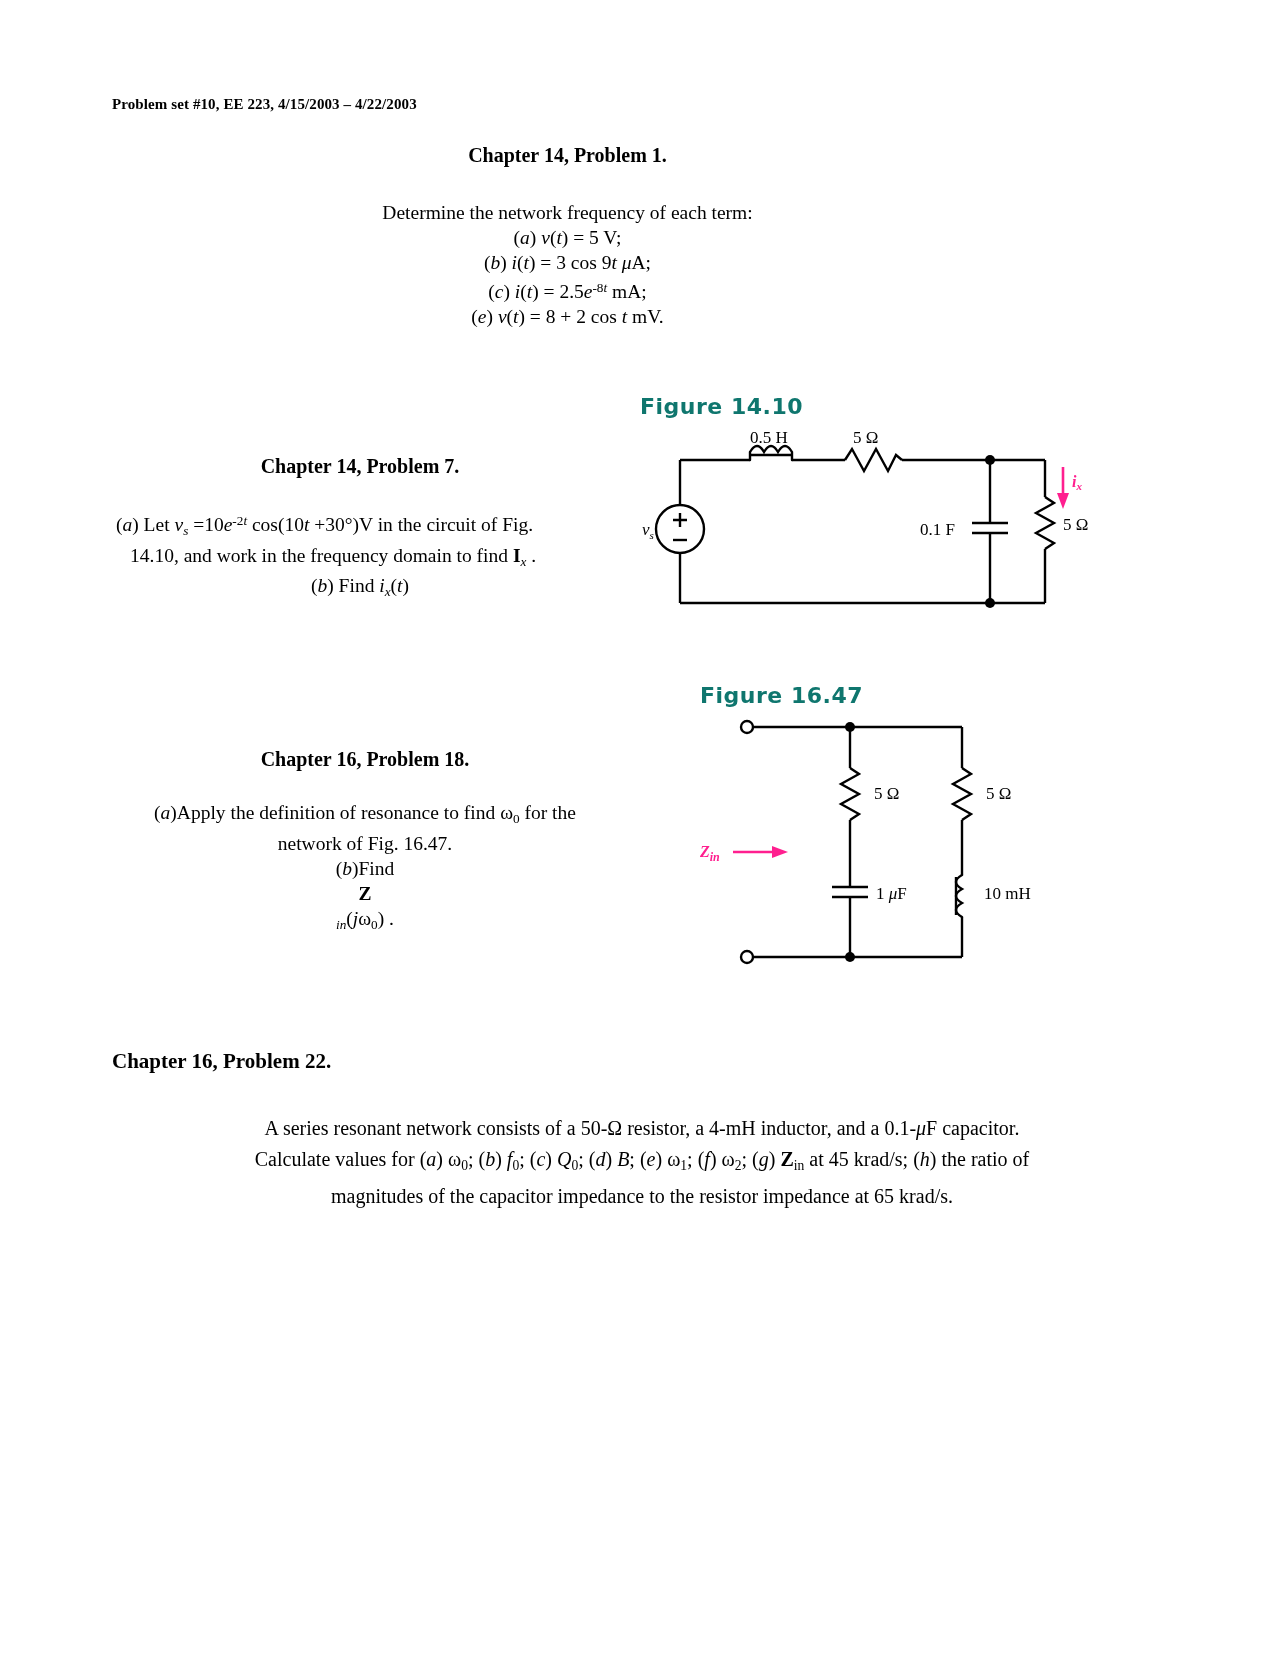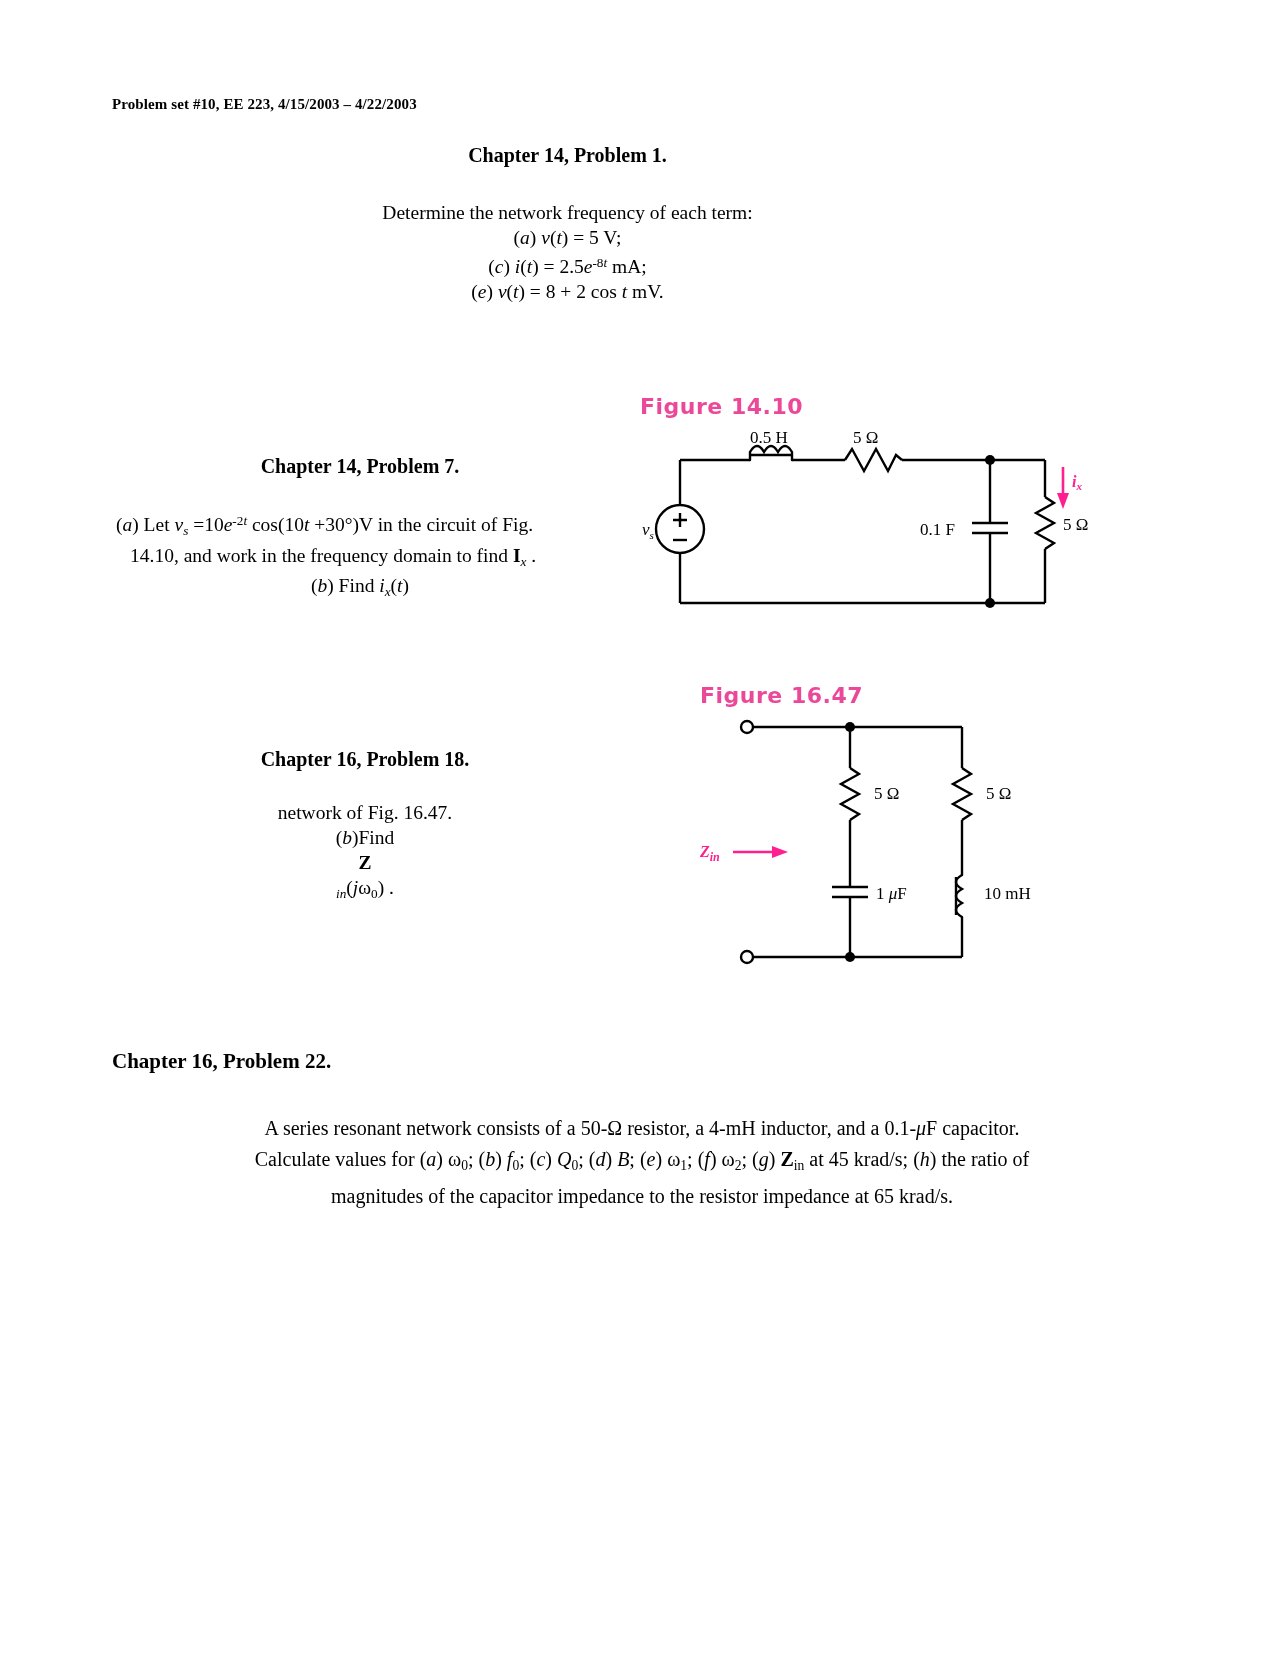--- a/index.html
+++ b/index.html
@@ -80,21 +80,21 @@
   i { font-style: italic; }
   .b { font-weight: bold; }
   sub { font-size: 0.68em; vertical-align: -0.28em; }
   sup { font-size: 0.68em; vertical-align: 0.45em; }
 
   
   .fig-caption {
     font-family: "DejaVu Sans", "Liberation Sans", sans-serif;
     font-weight: bold;
     font-size: 22px;
-    color: #ec4899;
+    color: #0f766e;
     letter-spacing: 0.5px;
     white-space: nowrap;
   }
   #fig1410-caption { left: 640px; top: 394px; }
   #fig1647-caption { left: 700px; top: 683px; }
 
   
   #figure-1410 { left: 620px; top: 425px; }
   #figure-1647 { left: 690px; top: 705px; }
 
@@ -124,20 +124,21 @@
 
 <div class="page">
 
   <div class="abs" id="doc-header">Problem set #10, EE 223, 4/15/2003 – 4/22/2003</div>
 
   <div class="abs problem-title" id="p1-title">Chapter 14, Problem 1.</div>
 
   <div class="abs body-text" id="p1-body">
     <span class="lead">Determine the network frequency of each term:</span>
     <span class="item">(<i>a</i>) <i>v</i>(<i>t</i>) = 5 V;</span>
+    <span class="item">(<i>b</i>) <i>i</i>(<i>t</i>) = 3 cos 9<i>t</i> <i>μ</i>A;</span>
     <span class="item">(<i>c</i>) <i>i</i>(<i>t</i>) = 2.5<i>e</i><sup>-8<i>t</i></sup> mA;</span>
     <span class="item">(<i>e</i>) <i>v</i>(<i>t</i>) = 8 + 2 cos <i>t</i> mV.</span>
   </div>
 
   <div class="abs fig-caption" id="fig1410-caption">Figure 14.10</div>
 
   <div class="abs problem-title" id="p7-title">Chapter 14, Problem 7.</div>
 
   <div class="abs body-text" id="p7-body">
     <span class="l1">(<i>a</i>) Let <i>v<sub>s</sub></i> =10<i>e</i><sup>-2<i>t</i></sup> cos(10<i>t</i> +30°)V in the circuit of Fig.</span>
@@ -196,20 +197,21 @@
       <path d="M 443 84 L 437 68 L 449 68 Z" fill="#ff1f8f"></path>
       <text class="pink-label" x="452" y="62">i<tspan font-size="11" dy="3">x</tspan></text>
     </svg>
   </div>
 
   <div class="abs fig-caption" id="fig1647-caption">Figure 16.47</div>
 
   <div class="abs problem-title" id="p18-title">Chapter 16, Problem 18.</div>
 
   <div class="abs body-text" id="p18-body">
+    <span>(<i>a</i>)Apply the definition of resonance to find ω<sub>0</sub> for the</span>
     <span>network of Fig. 16.47.</span>
     <span>(<i>b</i>)Find <span class="b">Z</span><sub><i>in</i></sub>(<i>j</i>ω<sub>0</sub>) .</span>
   </div>
 
   <div class="abs" id="figure-1647">
     <svg width="380" height="280" viewBox="0 0 380 280" xmlns="http://www.w3.org/2000/svg">
 
       <circle cx="57" cy="22" r="6" class="wire" fill="#fff"></circle>
       <path class="wire" d="M 63 22 L 160 22"></path>
       <circle cx="160" cy="22" r="5" fill="#000"></circle>

